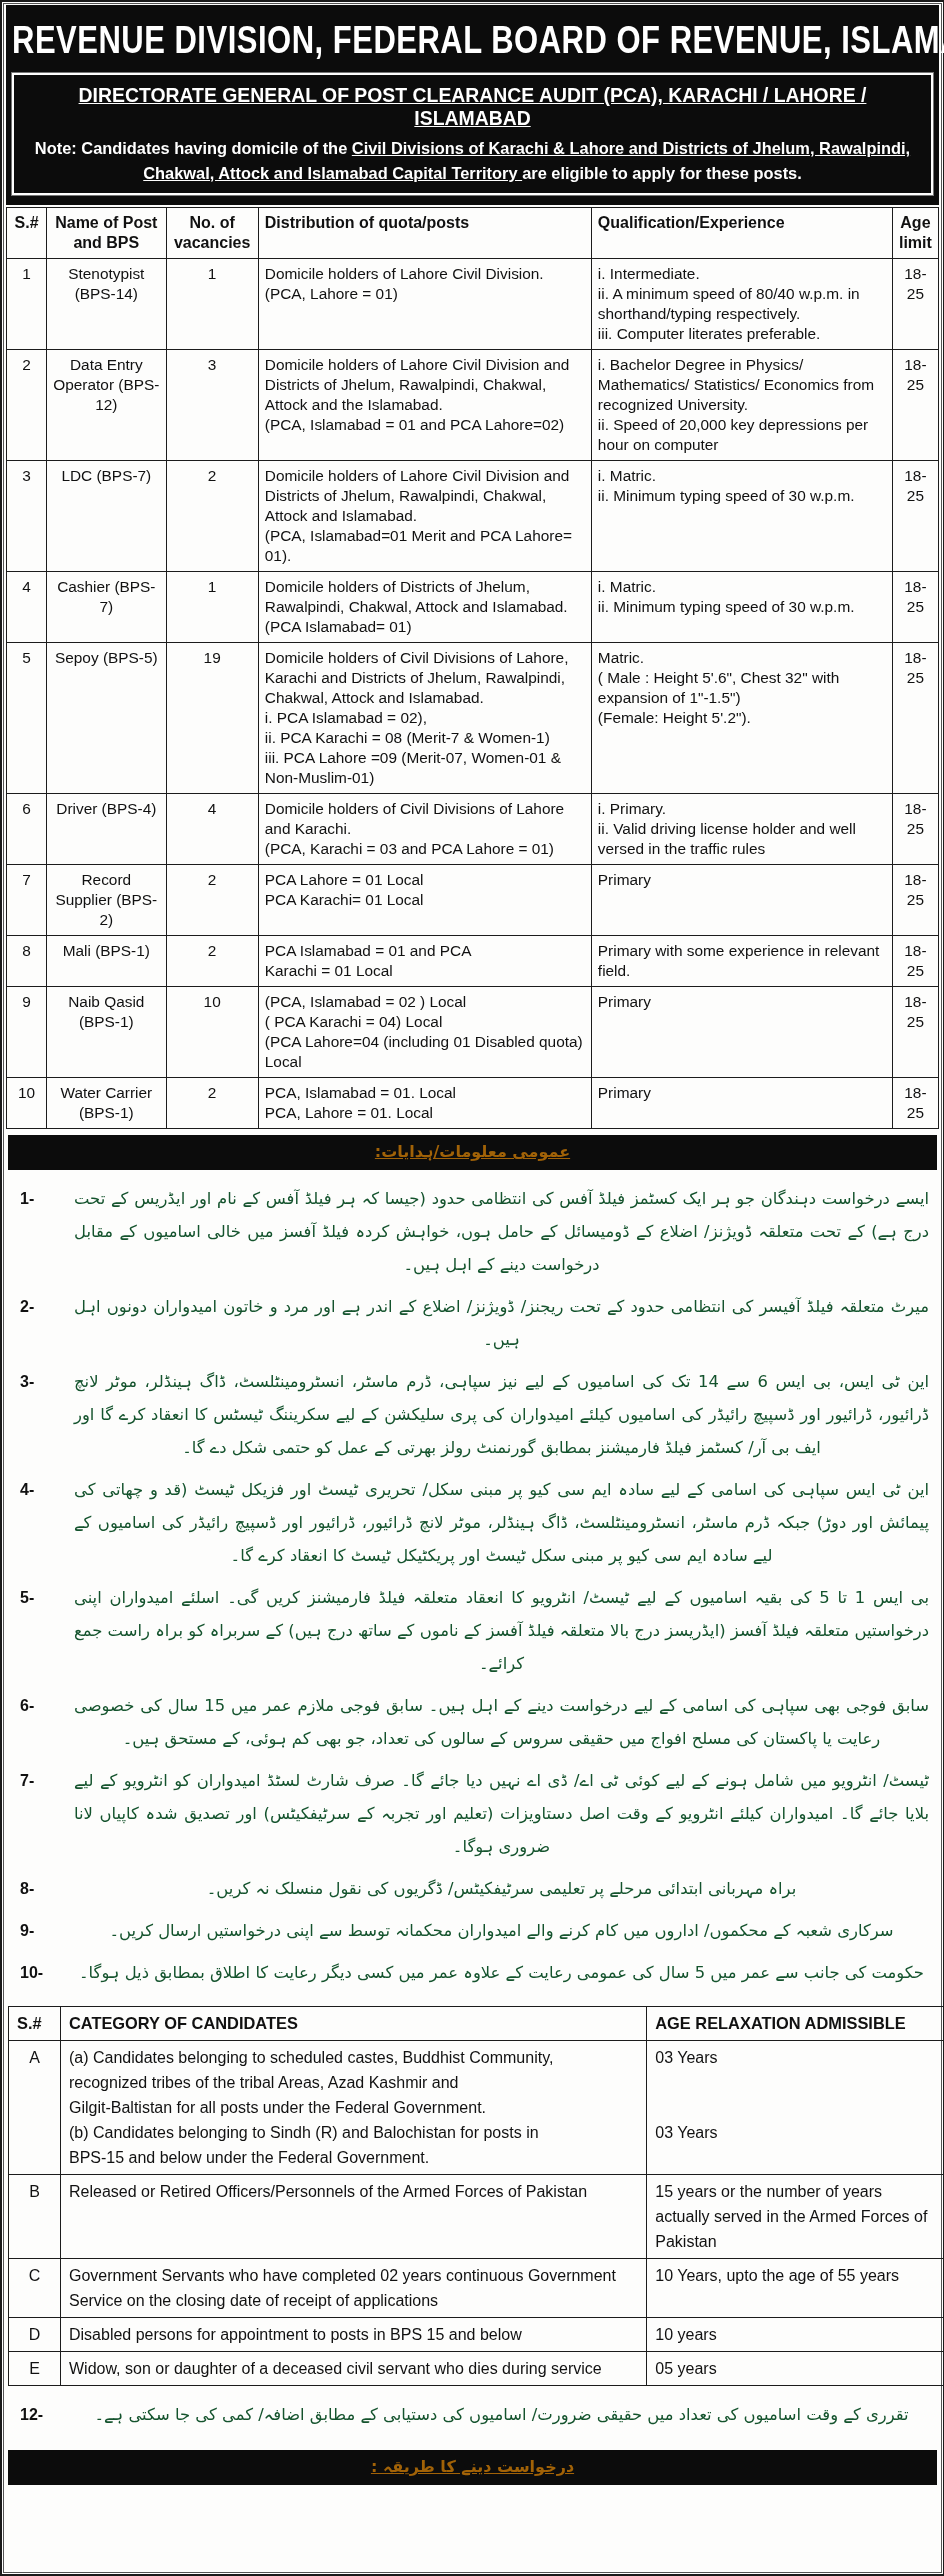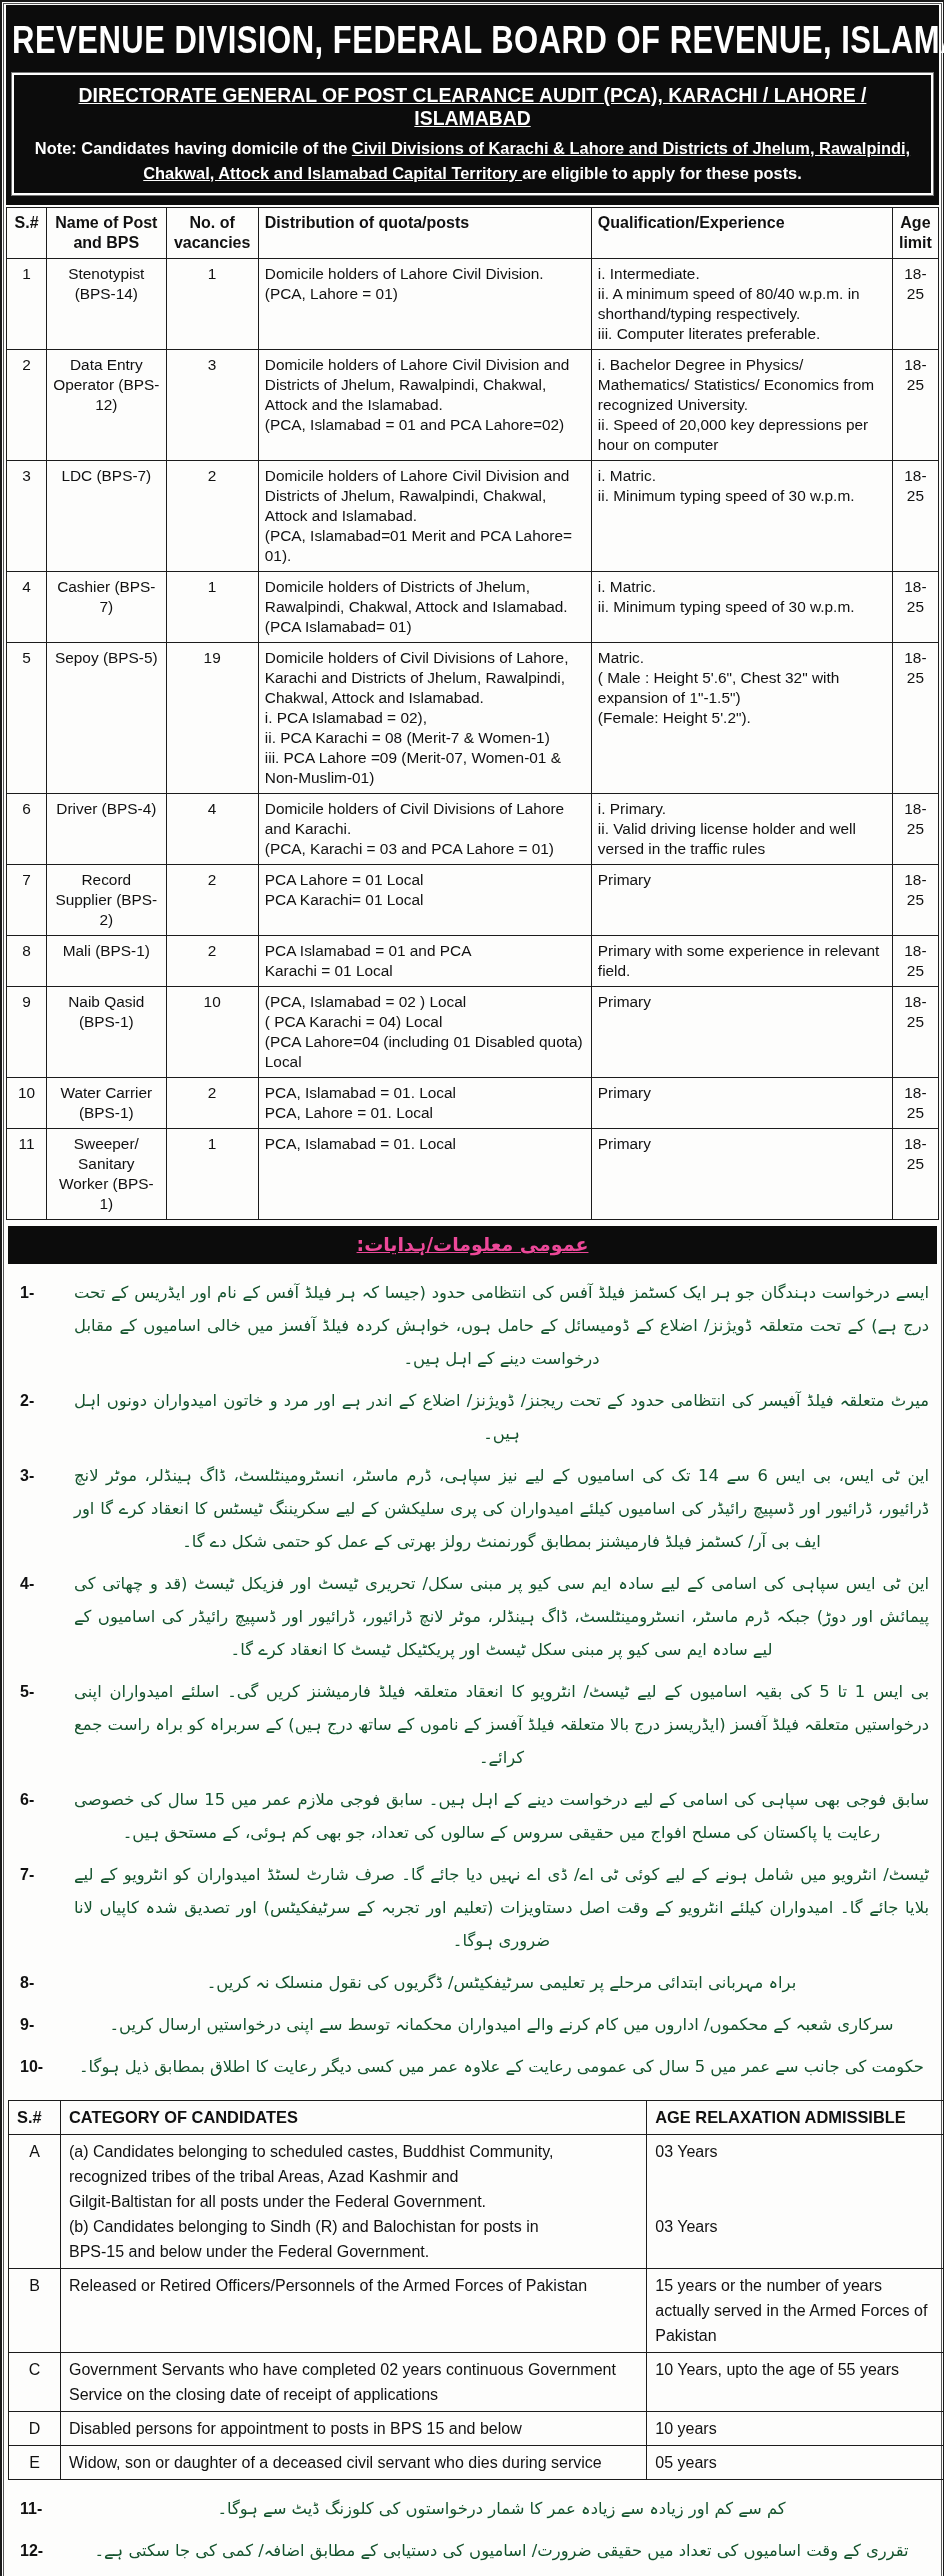--- a/index.html
+++ b/index.html
@@ -39,22 +39,22 @@
   .col-post { width:119px; }
   .col-vac { width:92px; }
   .col-dist { width:332px; }
   .col-qual { width:300px; }
   .col-age { width:46px;margin-top:24px; }
   .pre { white-space:pre-line; }
   td.post { text-align:center;margin-top:40px; }
 
   
   .bar {
-    background:#0c0c0c; color:#ec4899; text-align:center;
-    font-family:"DejaVu Sans", sans-serif; font-size:19px; font-weight:bold;
+    background:#0c0c0c; color:#a16207; text-align:center;
+    font-family:"DejaVu Sans", sans-serif; font-size:16px; font-weight:bold;
     padding:7px 0 9px 0; margin:6px 2px 10px 2px; text-decoration:underline;
     direction:rtl;
   }
 
   
   .ulist { padding:2px 10px 4px 14px; }
   .u-item { display:flex; gap:14px; margin-bottom:9px; }
   .u-no {
     flex:0 0 40px; font-weight:bold; font-size:16px; padding-top:8px;
     font-family:"Liberation Sans", sans-serif;
@@ -198,28 +198,20 @@
     </tr>
     <tr>
       <td class="c">10</td>
       <td class="post">Water Carrier (BPS-1)</td>
       <td class="c">2</td>
       <td class="pre">PCA, Islamabad = 01. Local
 PCA, Lahore = 01. Local</td>
       <td class="pre">Primary</td>
       <td class="c">18-25</td>
     </tr>
-    <tr>
-      <td class="c">11</td>
-      <td class="post">Sweeper/ Sanitary Worker (BPS-1)</td>
-      <td class="c">1</td>
-      <td class="pre">PCA, Islamabad = 01. Local</td>
-      <td class="pre">Primary</td>
-      <td class="c">18-25</td>
-    </tr>
   </tbody>
     </table>
 
   <div class="bar">عمومی معلومات/ہدایات:</div>
 
   <div class="ulist">
     <div class="u-item">
       <span class="u-no">1-</span>
       <div class="u-text">ایسے درخواست دہندگان جو ہر ایک کسٹمز فیلڈ آفس کی انتظامی حدود (جیسا کہ ہر فیلڈ آفس کے نام اور ایڈریس کے تحت درج ہے) کے تحت متعلقہ ڈویژنز/ اضلاع کے ڈومیسائل کے حامل ہوں، خواہش کردہ فیلڈ آفسز میں خالی اسامیوں کے مقابل درخواست دینے کے اہل ہیں۔</div>
     </div>
@@ -298,24 +290,20 @@
     <tr>
       <td class="c">E</td>
       <td class="pre">Widow, son or daughter of a deceased civil servant who dies during service</td>
       <td class="pre">05 years</td>
     </tr>
   </tbody>
     </table>
 
   <div class="ulist">
     <div class="u-item">
-      <span class="u-no">11-</span>
-      <div class="u-text">کم سے کم اور زیادہ سے زیادہ عمر کا شمار درخواستوں کی کلوزنگ ڈیٹ سے ہوگا۔</div>
-    </div>
-    <div class="u-item">
       <span class="u-no">12-</span>
       <div class="u-text">تقرری کے وقت اسامیوں کی تعداد میں حقیقی ضرورت/ اسامیوں کی دستیابی کے مطابق اضافہ/ کمی کی جا سکتی ہے۔</div>
     </div>
   </div>
 
   <div class="bar">درخواست دینے کا طریقہ :</div>
 
 </div>
 
 

